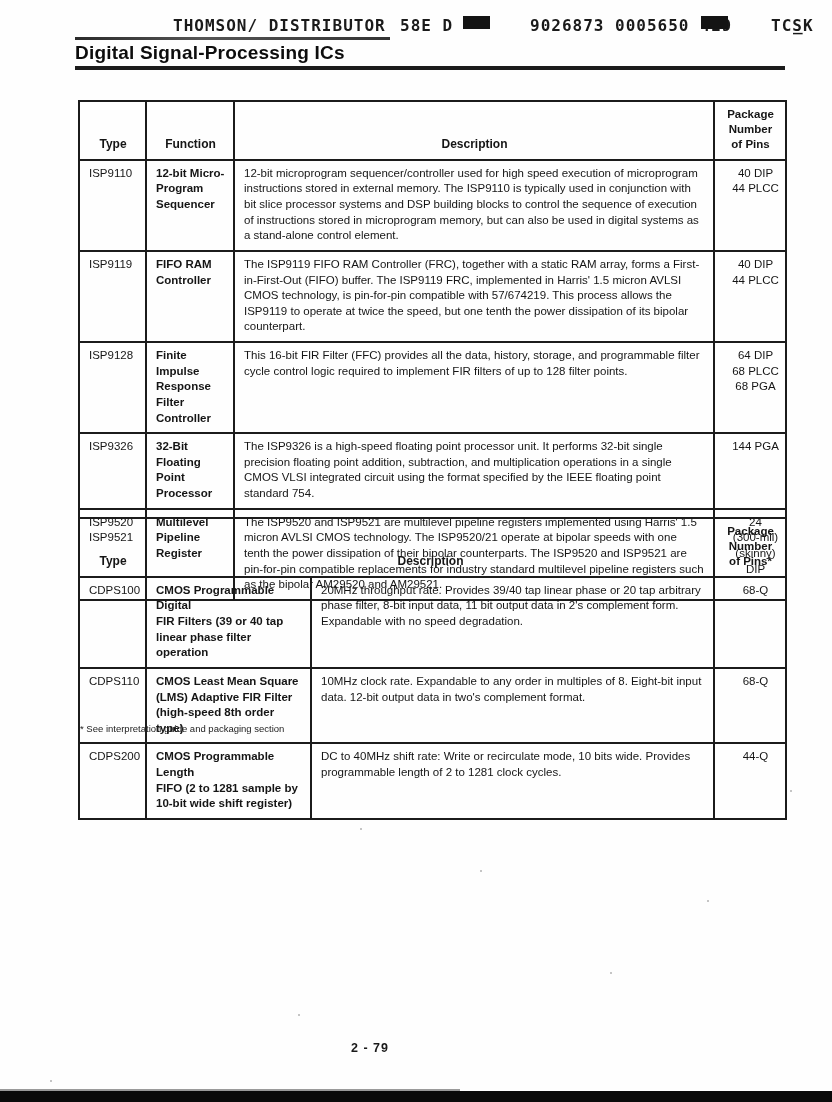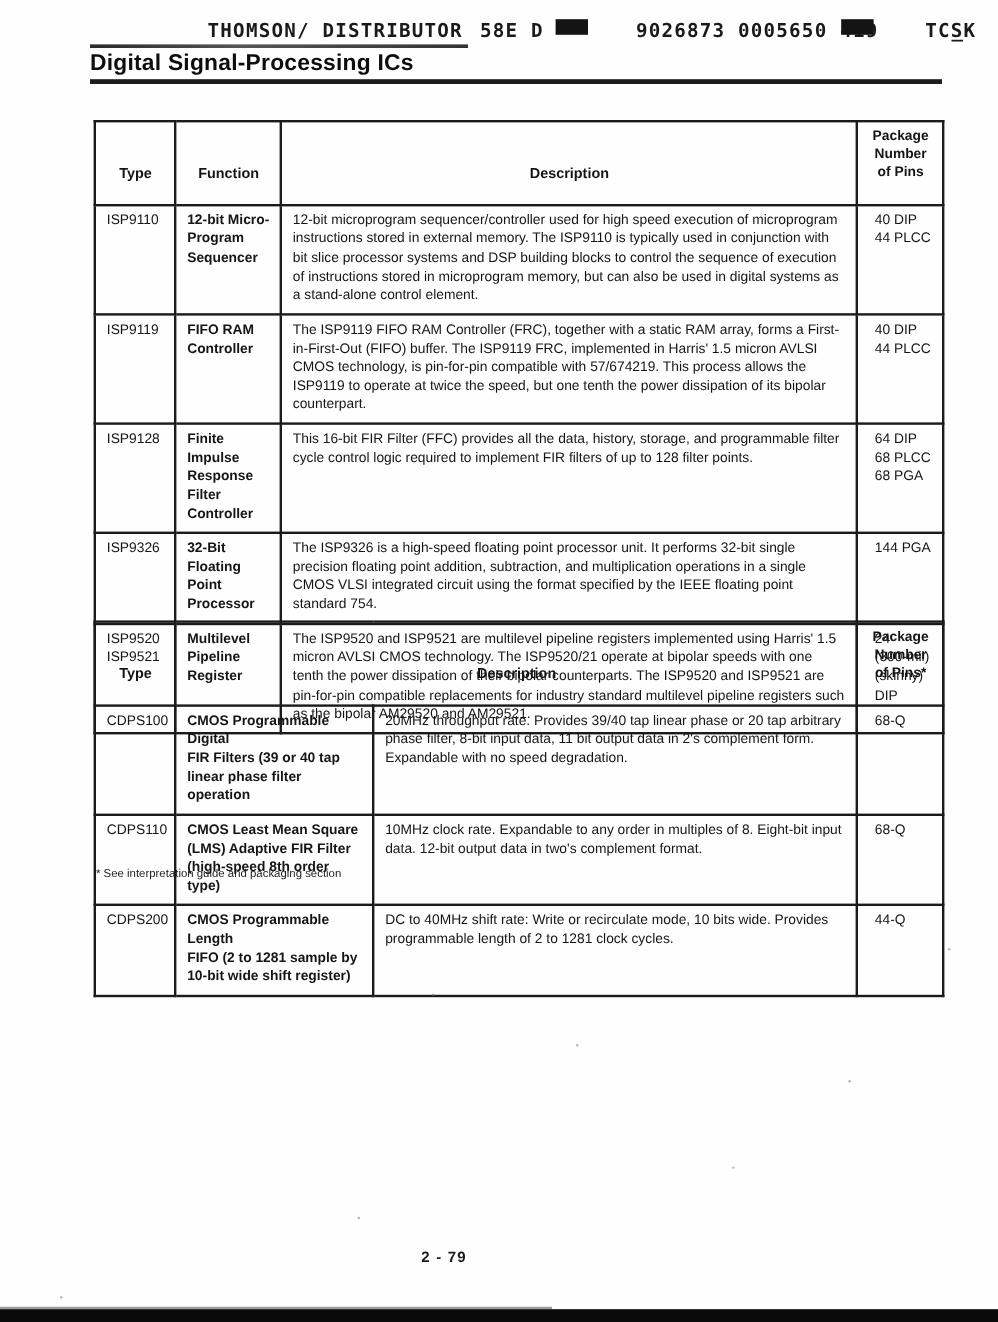--- a/index.html
+++ b/index.html
@@ -50,27 +50,27 @@
   table {
     position: absolute; border-collapse: collapse; table-layout: fixed;
     width: 707px; left: 78px;
     font-size: 11.5px; line-height: 1.36; color: #151515;
   }
   .t1 { top: 100px; }
   .t2 { top: 517px; }
   th, td { border: 2px solid #1b1b1b; padding: 5px 8px 6px 9px; vertical-align: top; }
   th {
     vertical-align: bottom; text-align: center; font-size: 12px;
-    font-weight: bold; padding-bottom: 18px;
+    font-weight: bold; padding-bottom: 7px;
   }
   .t1 .th-row { height: 58px; }
   .t2 .th-row { height: 55px; }
   td.c-type { font-weight: normal; white-space: pre-line; }
   td.c-func { white-space: pre-line; font-weight: bold; }
-  td.c-pkg  { text-align: left; white-space: pre-line; padding-left: 14px; padding-right: 3px; }
+  td.c-pkg  { text-align: center; white-space: pre-line; padding-left: 14px; padding-right: 3px; }
   th.h-pkg  { white-space: pre-line; font-size: 11.5px; line-height: 1.3; }
   .t1 .r1 { height: 81px; }
   .t1 .r2 { height: 62px; }
   .t1 .r3 { height: 62px; }
   .t1 .r4 { height: 50px; }
   .t1 .r5 { height: 77px; }
   .t2 .r1 { height: 52px; }
   .t2 .r2 { height: 48px; }
   .t2 .r3 { height: 45px; }
 

